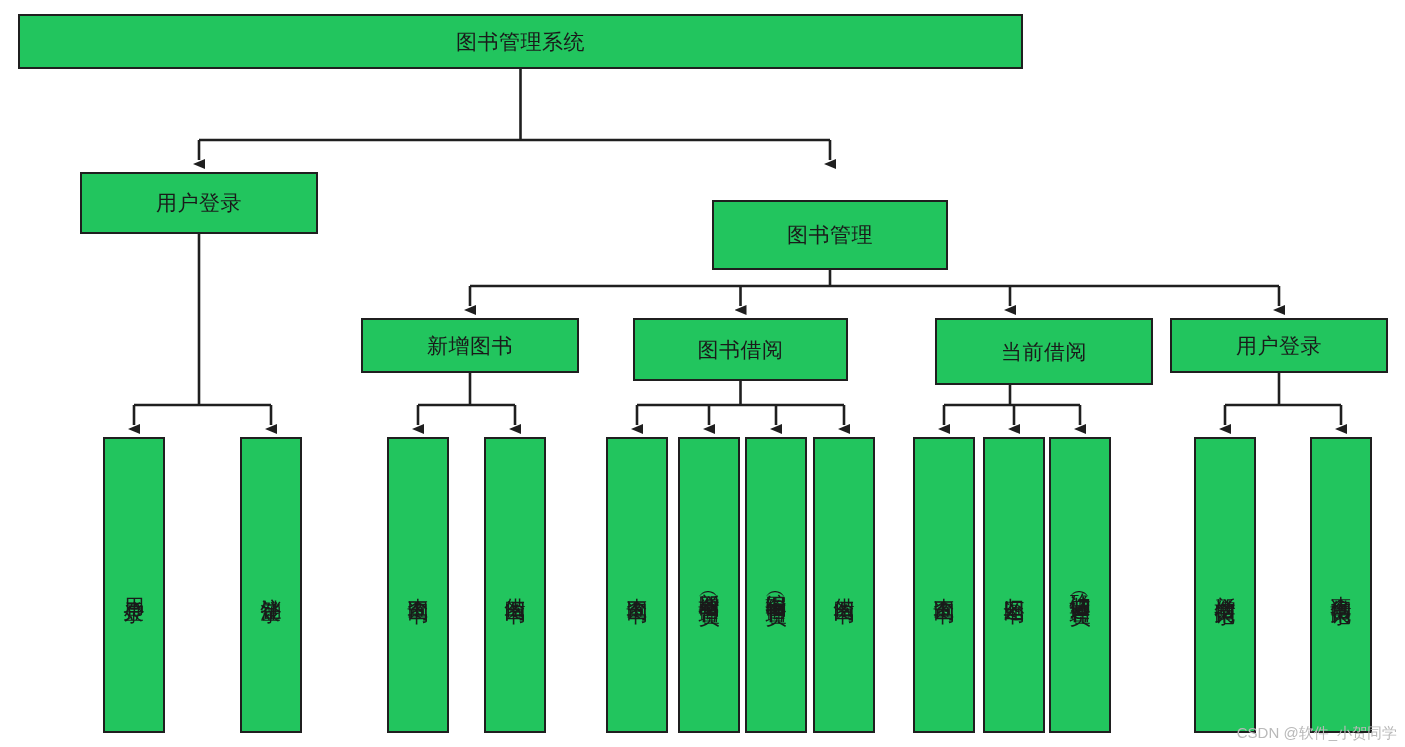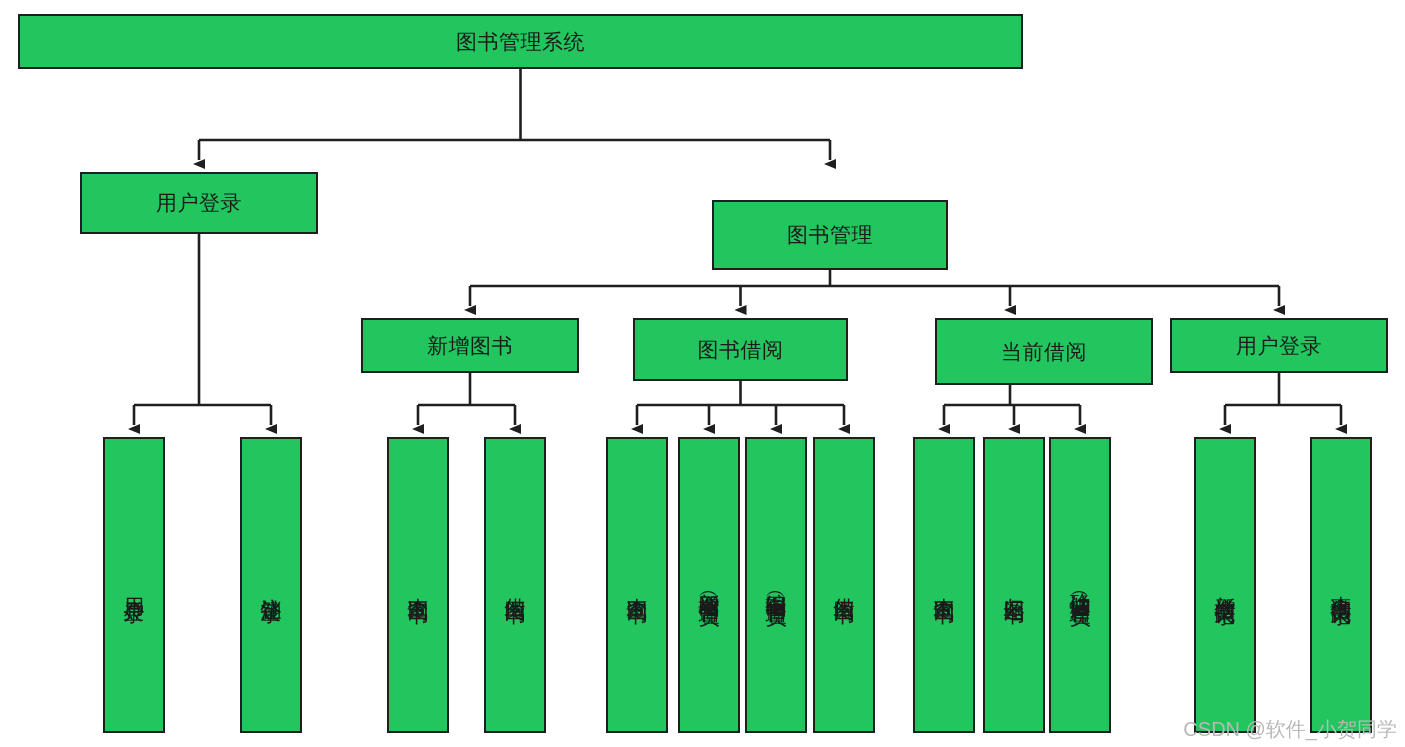--- a/index.html
+++ b/index.html
@@ -50,21 +50,21 @@
     padding: 4px 0;
   }
   .node.vertical .label {
     writing-mode: vertical-rl;
     text-orientation: upright;
   }
   #watermark {
     position: absolute;
     right: 8px;
     bottom: 4px;
-    font-size: 20px;
+    font-size: 15px;
     color: #b9b9b9;
     white-space: nowrap;
     z-index: 3;
     font-family: "Liberation Sans", "DejaVu Sans", sans-serif;
   }
 </style>
 </head>
 <body>
 
 <div id="canvas">

